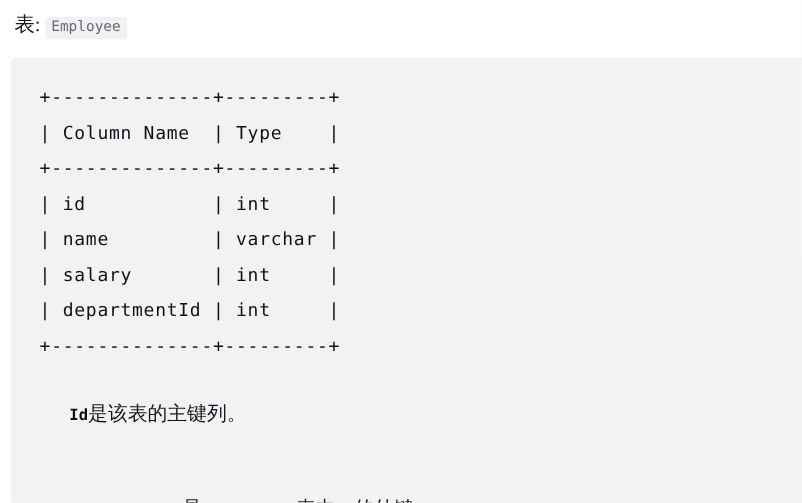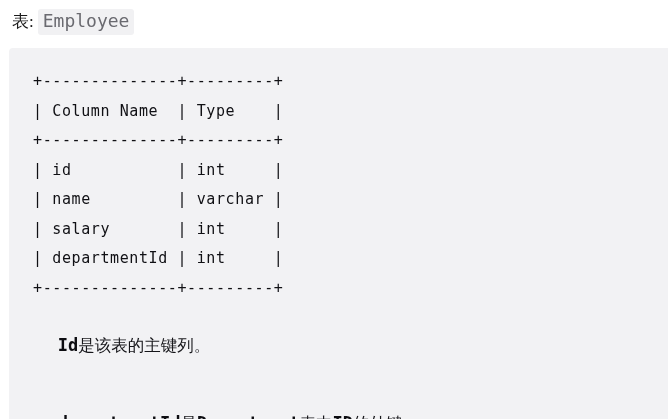--- a/index.html
+++ b/index.html
@@ -24,21 +24,21 @@
     box-sizing: border-box;
   }
   .table-header-label {
     font-family: "Liberation Serif", "DejaVu Serif", serif;
     font-size: 17px;
     color: #1a1a1a;
     white-space: pre;
   }
   .table-header-code {
     font-family: "DejaVu Sans Mono", "Liberation Mono", monospace;
-    font-size: 18px;
+    font-size: 12px;
     color: #6a6a70;
     background: #f1f1f3;
     border-radius: 3px;
     padding: 2px 5px 3px 5px;
     margin-left: 4px;
     line-height: 1.15;
     white-space: pre;
   }
 
   
@@ -76,21 +76,21 @@
     line-height: 24px;
     white-space: pre;
     margin: 0 0 6px 0;
   }
   .desc-line:last-child { margin-bottom: 0; }
   .desc-line.tight { margin-bottom: 5px; }
 
   .mono-b {
     font-family: "DejaVu Sans Mono", "Liberation Mono", monospace;
     font-weight: bold;
-    font-size: 17px;
+    font-size: 13px;
     color: #0d0d11;
     letter-spacing: 0;
   }
 </style>
 </head>
 <body>
 
 <div class="table-header">
   <span class="table-header-label">表:</span>
   <span class="table-header-code">Employee</span>

